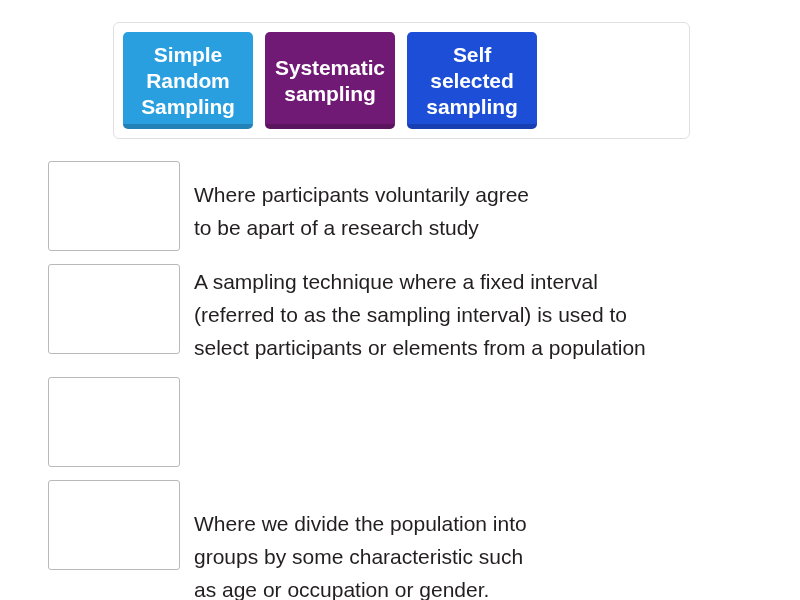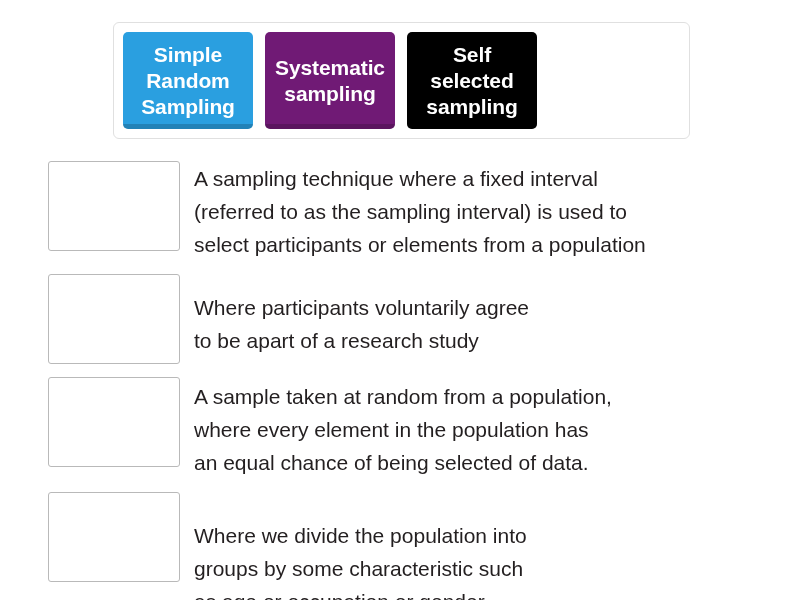--- a/index.html
+++ b/index.html
@@ -125,47 +125,44 @@
   <div class="tiles-tray">
     <div class="tile" style="background: rgb(42, 159, 224);">
       <span class="tile-label">Simple
 Random
 Sampling</span>
     </div>
     <div class="tile" style="background: #701a75;">
       <span class="tile-label">Systematic
 sampling</span>
     </div>
-    <div class="tile" style="background: #000000;">
+    <div class="tile" style="background: #1d4ed8;">
       <span class="tile-label">Self
 selected
 sampling</span>
     </div>
   </div>
 
   <div class="rows">
 
+    <div class="row row-2">
+      <div class="drop-box"></div>
+      <div class="row-text">Where participants voluntarily agree
+to be apart of a research study</div>
+    </div>
+
     <div class="row row-1">
       <div class="drop-box"></div>
       <div class="row-text">A sampling technique where a fixed interval
 (referred to as the sampling interval) is used to
 select participants or elements from a population</div>
     </div>
 
-    <div class="row row-2">
-      <div class="drop-box"></div>
-      <div class="row-text">Where participants voluntarily agree
-to be apart of a research study</div>
-    </div>
-
     <div class="row row-3">
       <div class="drop-box"></div>
-      <div class="row-text">A sample taken at random from a population,
-where every element in the population has
-an equal chance of being selected of data.</div>
     </div>
 
     <div class="row row-4">
       <div class="drop-box"></div>
       <div class="row-text">Where we divide the population into
 groups by some characteristic such
 as age or occupation or gender.</div>
     </div>
 
   </div>

